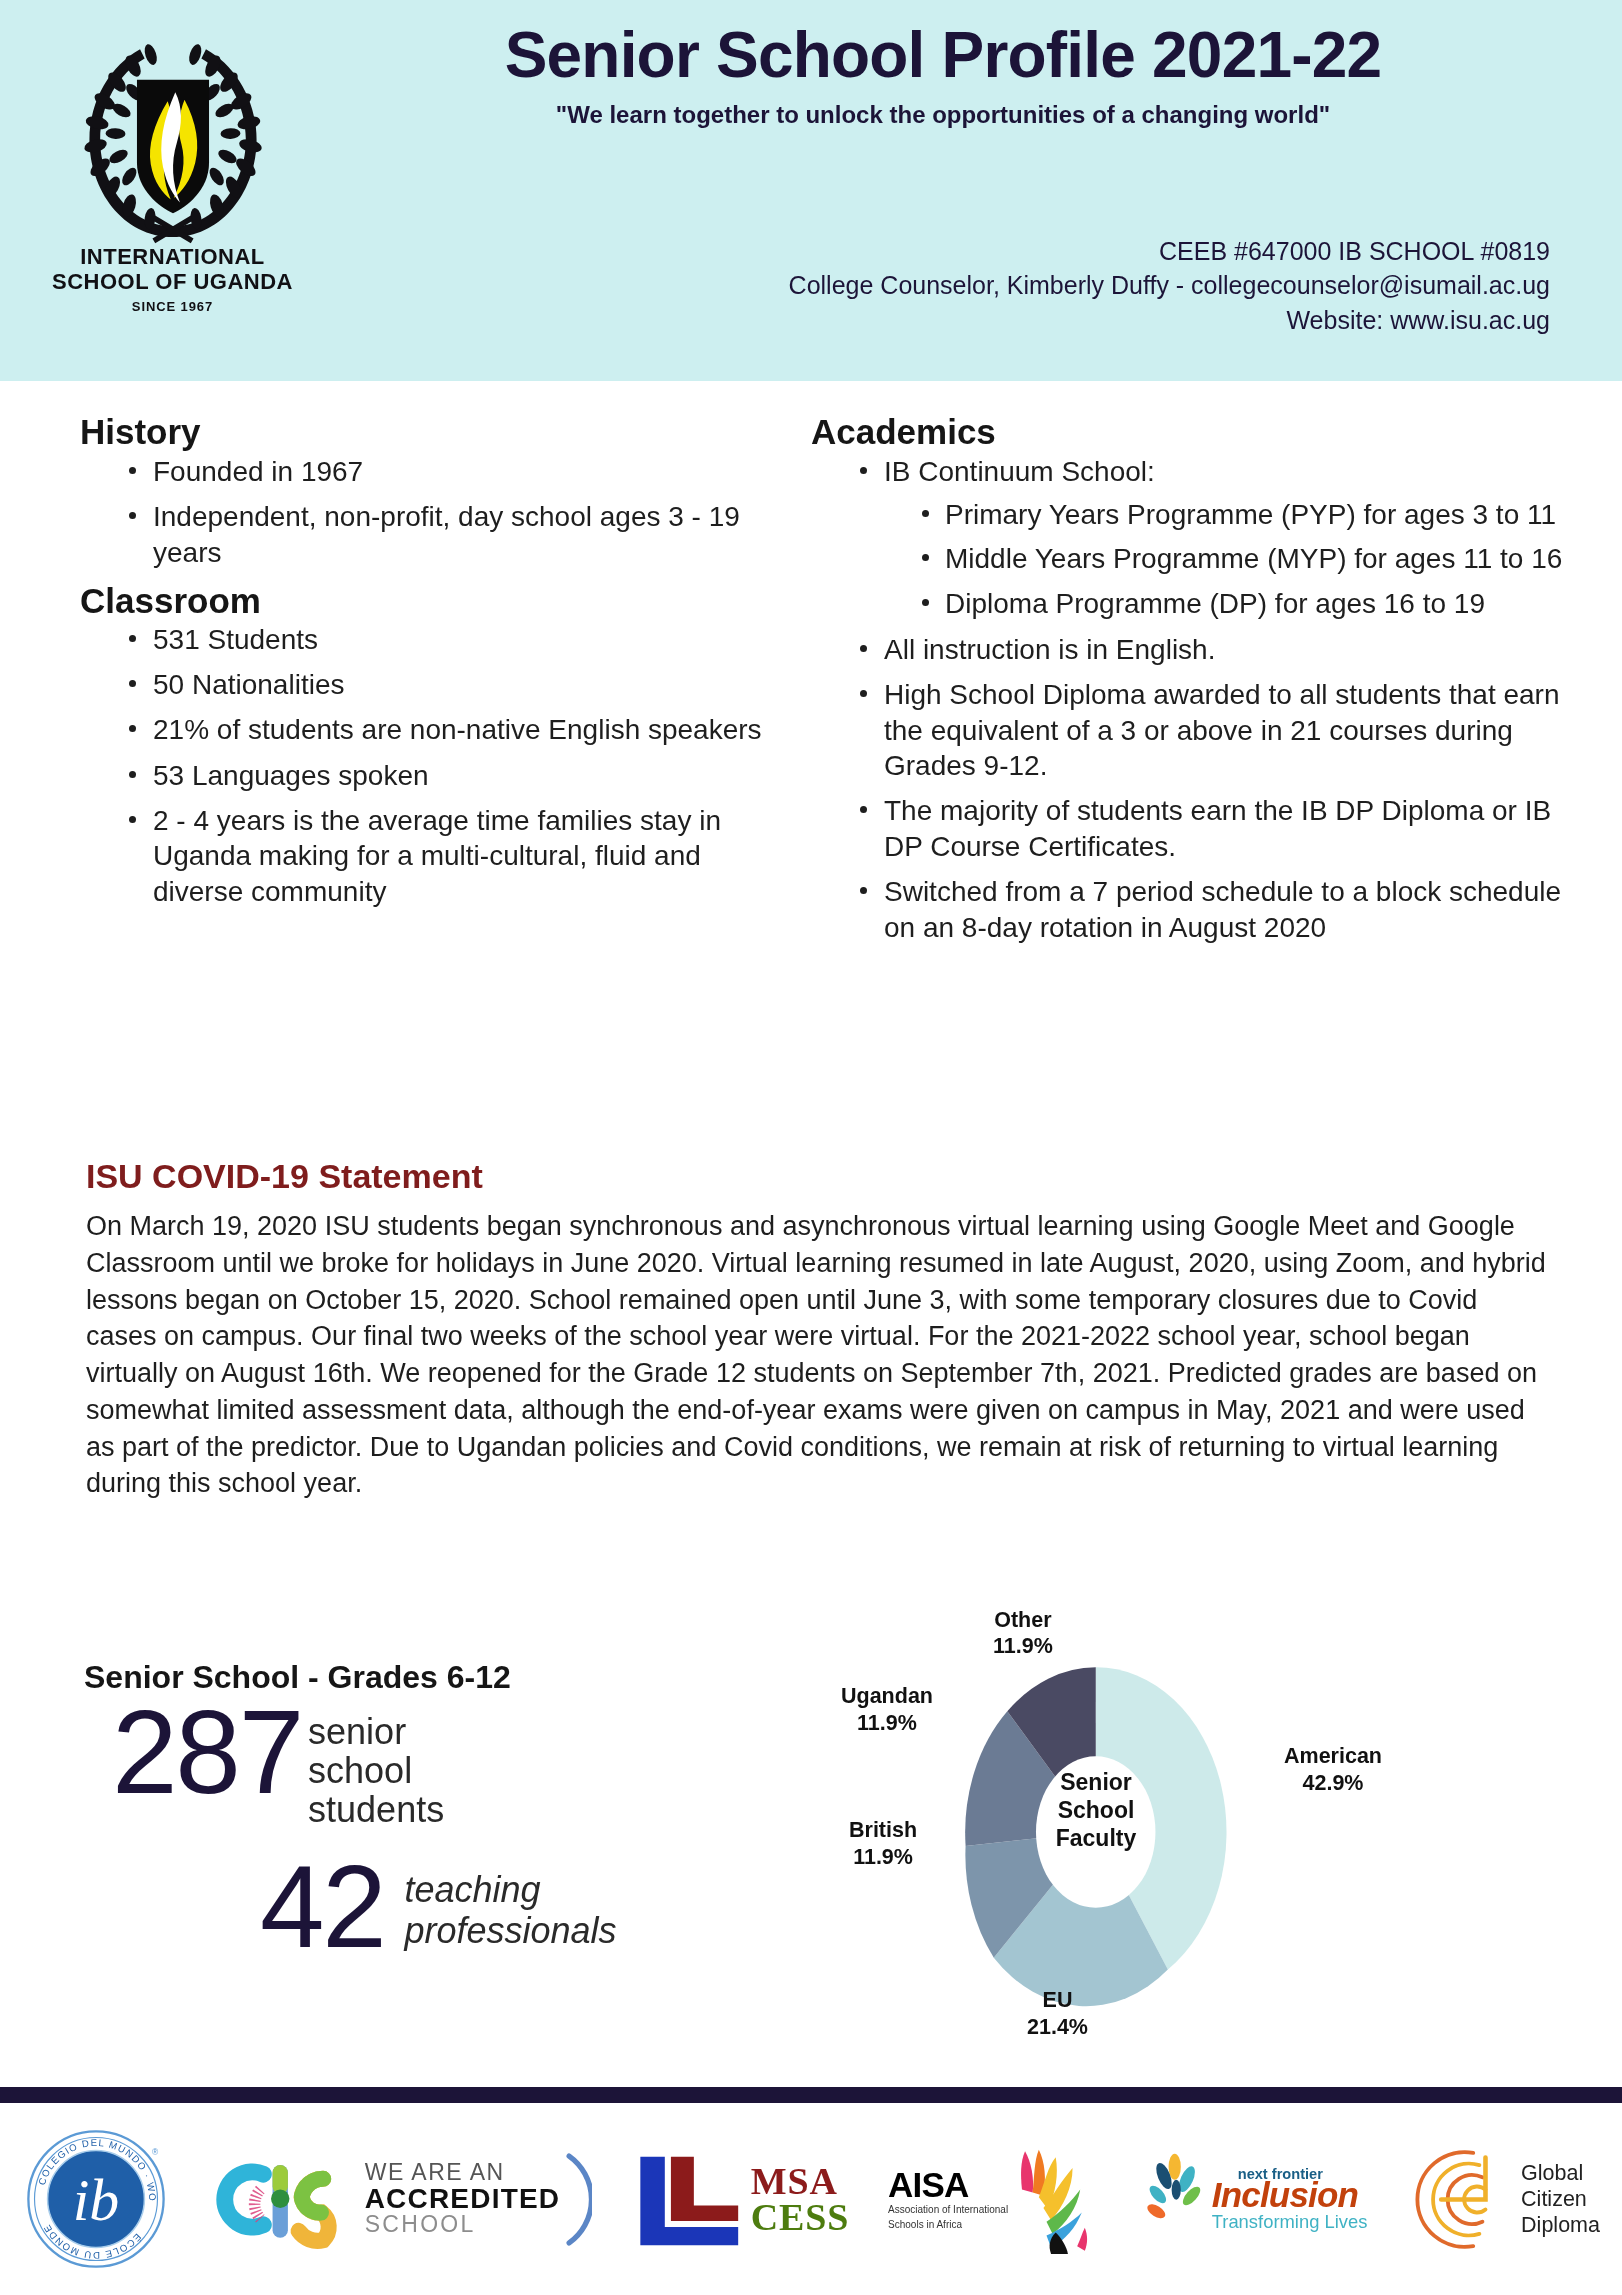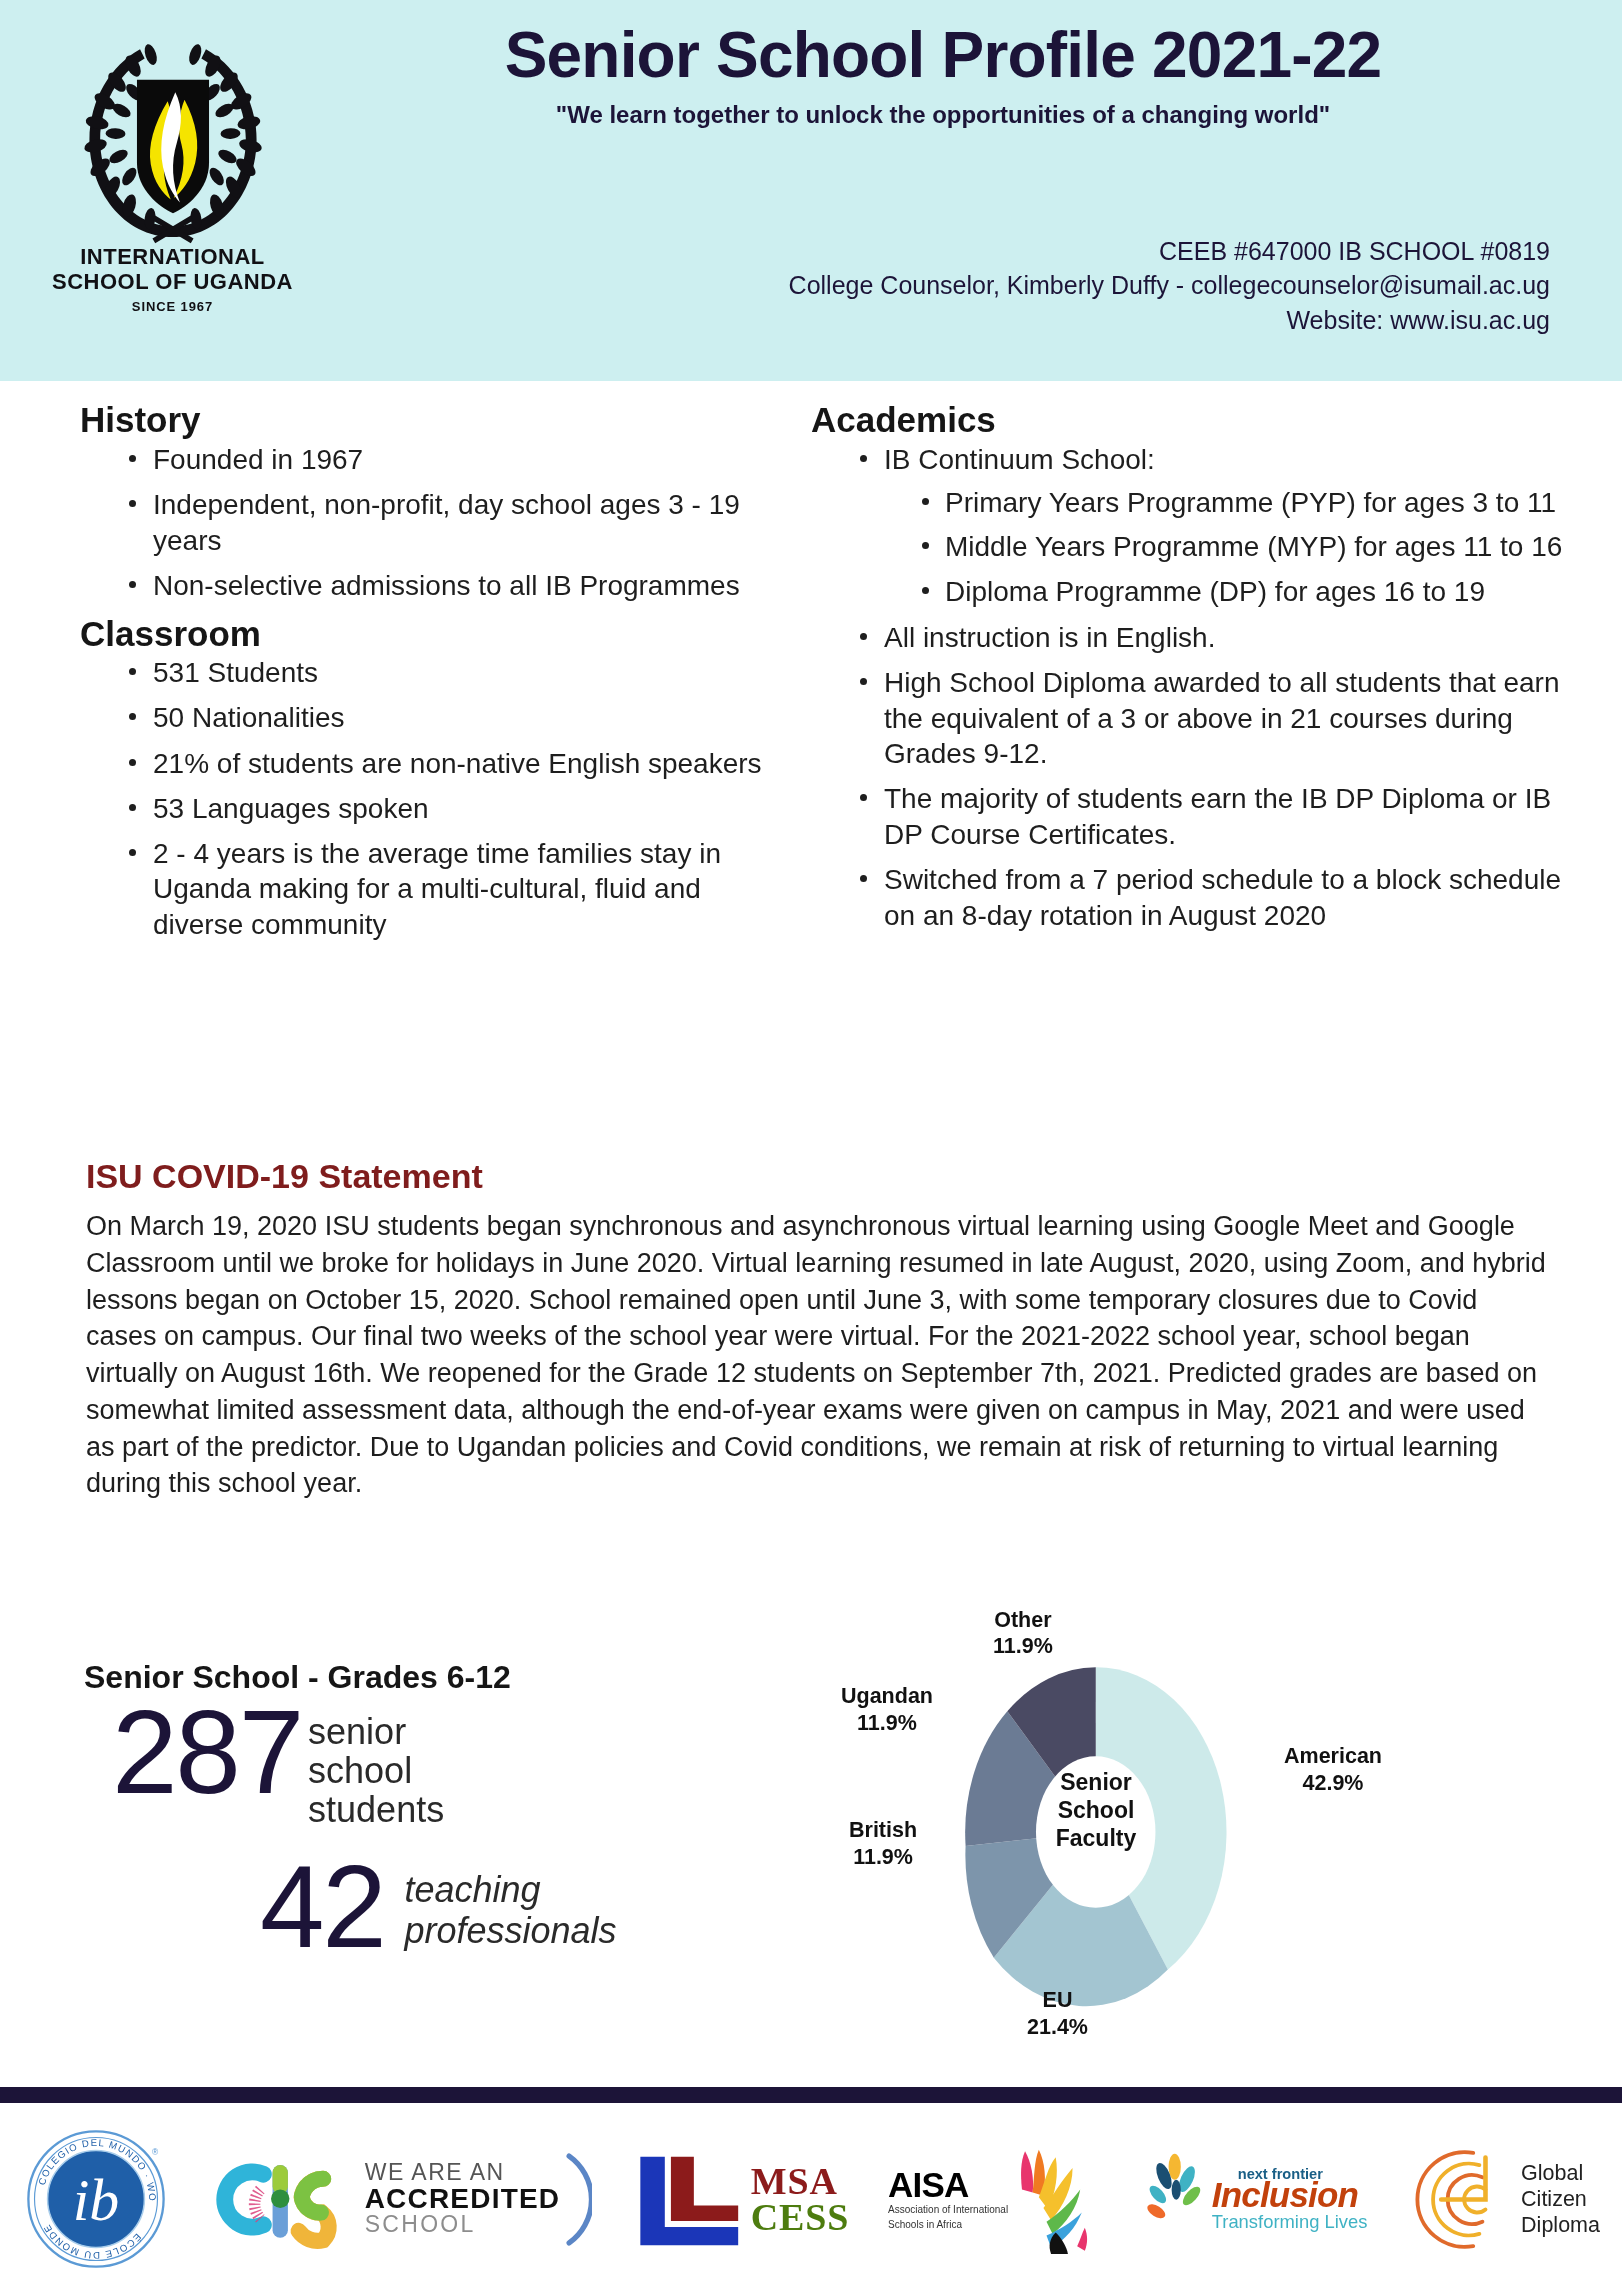--- a/index.html
+++ b/index.html
@@ -38,21 +38,21 @@
   .tagline{
     font-size:24px;font-weight:bold;color:#1c1438;margin-top:14px;
   }
   .contact{
     position:absolute;right:73px;top:234px;text-align:right;
     color:#1c1438;font-size:25px;line-height:1.37;
   }
 
   
   .cols{position:absolute;top:399px;left:0;width:1623px;height:751px;}
-  .col{position:absolute;top:0;}
+  .col{position:absolute;top:12px;}
   .col-left{left:80px;width:713px;}
   .col-right{left:811px;width:759px;}
   h2.sec{
     font-size:35px;font-weight:bold;color:#161616;margin:0 0 1.5px 0;line-height:1.18;
   }
   ul.bul{
     list-style:none;margin:0;padding:0 0 0 44px;
   }
   ul.bul > li{
     position:relative;font-size:28px;line-height:1.28;color:#1e1e1e;
@@ -231,21 +231,20 @@
     </div>
   </div>
 
   <div class="cols">
 
     <div class="col col-left">
       <h2 class="sec">History</h2>
       <ul class="bul">
         <li>Founded in 1967</li>
         <li>Independent, non-profit, day school ages 3 - 19 years</li>
-        <li>Non-selective admissions to all IB Programmes</li>
       </ul>
       <h2 class="sec">Classroom</h2>
       <ul class="bul">
         <li>531 Students</li>
         <li>50 Nationalities</li>
         <li>21% of students are non-native English speakers</li>
         <li>53 Languages spoken</li>
         <li>2 - 4 years is the average time families stay in Uganda making for a multi-cultural, fluid and diverse community</li>
       </ul>
     </div>

